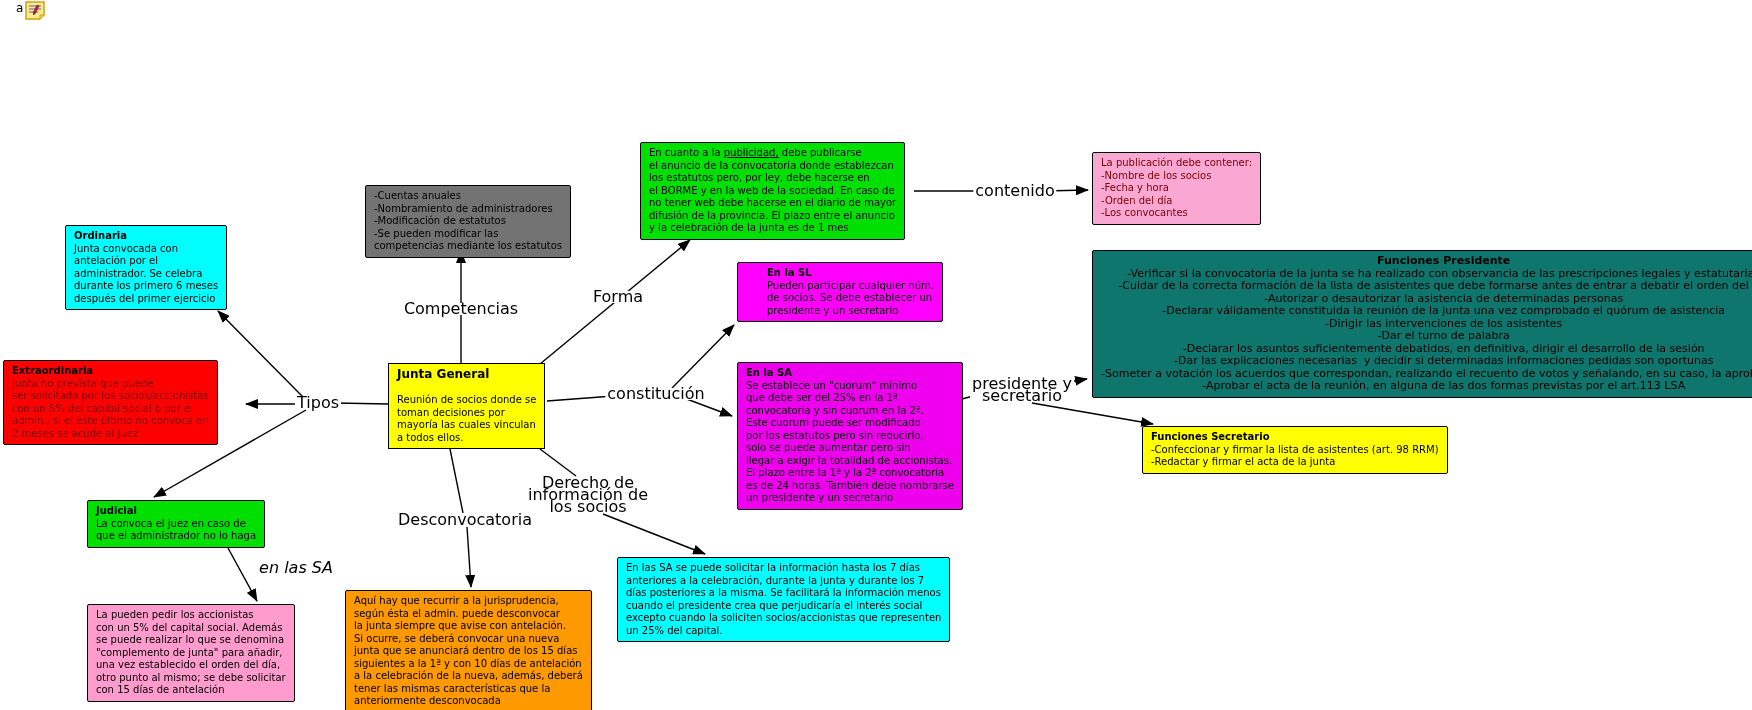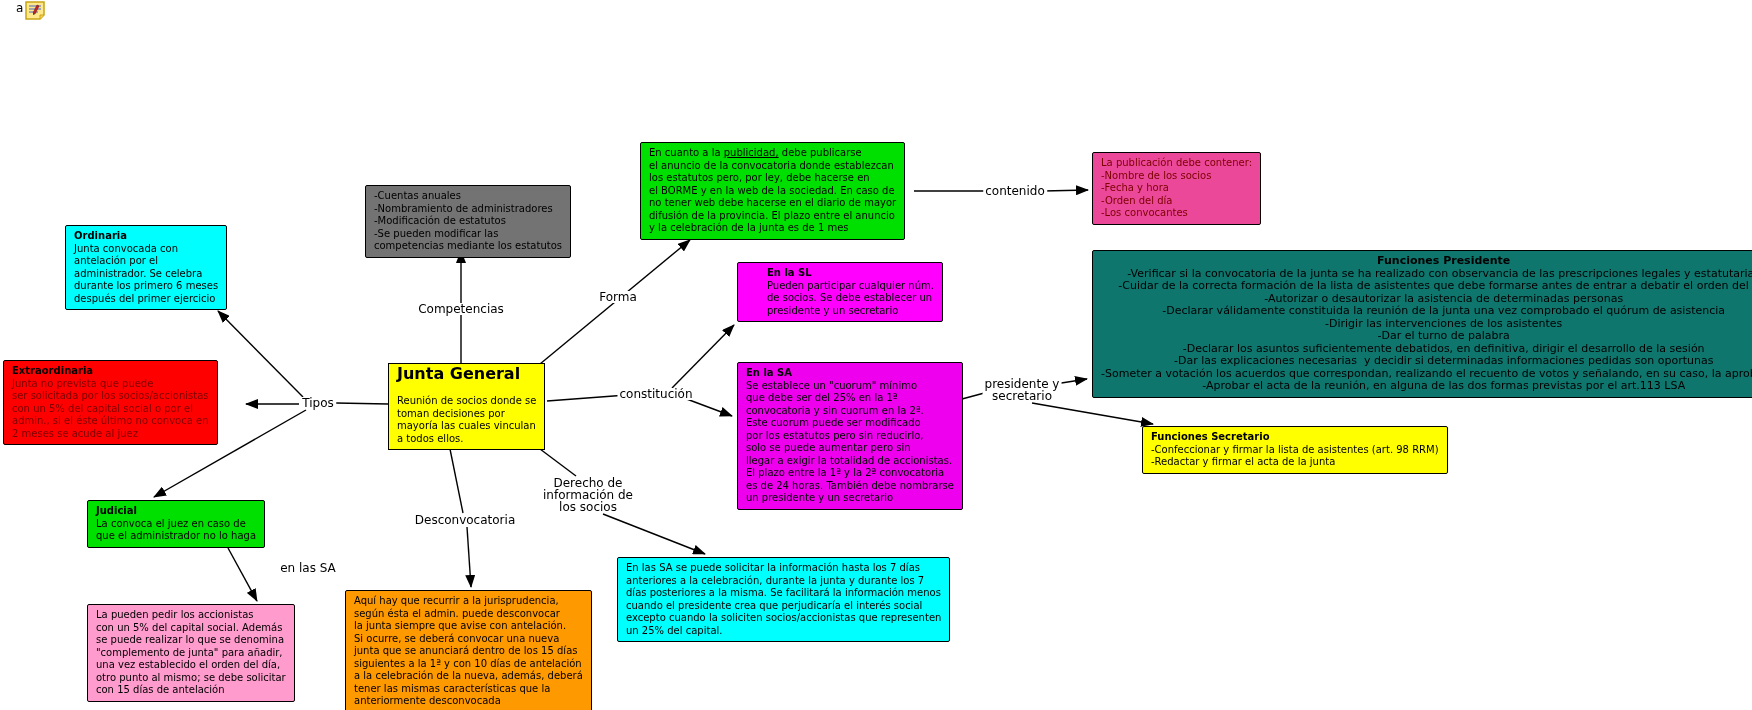--- a/index.html
+++ b/index.html
@@ -3,21 +3,21 @@
 <meta charset="utf-8">
 <style>
   html,body{margin:0;padding:0;background:#fff;}
   #canvas{position:relative;width:1752px;height:710px;background:#ffffff;
           font-family:"DejaVu Sans","Liberation Sans",sans-serif;overflow:hidden;}
   #edge-layer{position:absolute;left:0;top:0;width:1752px;height:710px;}
   .box{position:absolute;border:1.5px solid #000;border-radius:2px;padding:4px 8px;
        font-size:10px;line-height:12.5px;color:#000;white-space:pre;box-sizing:border-box;}
   .box .t{font-weight:bold;}
   .lbl{position:absolute;transform:translate(-50%,-50%);background:#ffffff;padding:0 2px;
-       font-size:12px;line-height:12px;white-space:pre;text-align:center;color:#000;}
+       font-size:16px;line-height:12px;white-space:pre;text-align:center;color:#000;}
   .corner{position:absolute;left:16px;top:1px;display:flex;align-items:flex-start;gap:2px;}
   .corner .letter{font-size:12px;line-height:14px;color:#000;}
   u{text-decoration:underline;}
 </style>
 </head>
 <body>
 
 <div id="canvas">
   <svg id="edge-layer" xmlns="http://www.w3.org/2000/svg">
     <defs>
@@ -42,21 +42,21 @@
         <line x1="1032" y1="403" x2="1153" y2="424" stroke="#000000" stroke-width="1.4" marker-end="url(#arrow)"></line>
         <line x1="450" y1="449" x2="463" y2="513" stroke="#000000" stroke-width="1.4"></line>
         <line x1="467" y1="527" x2="471" y2="587" stroke="#000000" stroke-width="1.4" marker-end="url(#arrow)"></line>
         <line x1="540" y1="449" x2="576" y2="476" stroke="#000000" stroke-width="1.4"></line>
         <line x1="603" y1="514" x2="705" y2="554" stroke="#000000" stroke-width="1.4" marker-end="url(#arrow)"></line>
         <line x1="228" y1="548" x2="257" y2="601" stroke="#000000" stroke-width="1.4" marker-end="url(#arrow)"></line>
       </g>
   </svg>
 
   <div id="boxes-layer">
-      <div class="box" style="left: 388px; top: 363px; background: rgb(255, 255, 0); border-radius: 0px;"><span class="t" style="font-size:16px">Junta General</span>
+      <div class="box" style="left: 388px; top: 363px; background: rgb(255, 255, 0); border-radius: 0px;"><span class="t" style="font-size:12px">Junta General</span>
 <span>
 Reunión de socios donde se
 toman decisiones por
 mayoría las cuales vinculan
 a todos ellos.</span></div>
       <div class="box" style="left: 65px; top: 225px; background: rgb(0, 255, 255);"><span class="t">Ordinaria</span>
 <span>Junta convocada con
 antelación por el
 administrador. Se celebra
 durante los primero 6 meses
@@ -82,21 +82,21 @@
 -Modificación de estatutos
 -Se pueden modificar las
 competencias mediante los estatutos</span></div>
       <div class="box" style="left: 640px; top: 142px; background: rgb(0, 224, 0);"><span>En cuanto a la <u>publicidad,</u> debe publicarse
 el anuncio de la convocatoria donde establezcan
 los estatutos pero, por ley, debe hacerse en
 el BORME y en la web de la sociedad. En caso de
 no tener web debe hacerse en el diario de mayor
 difusión de la provincia. El plazo entre el anuncio
 y la celebración de la junta es de 1 mes</span></div>
-      <div class="box" style="left: 1092px; top: 152px; background: #ec4899;"><span style="color:#7b0000">La publicación debe contener:
+      <div class="box" style="left: 1092px; top: 152px; background: #f9a8d4;"><span style="color:#7b0000">La publicación debe contener:
 -Nombre de los socios
 -Fecha y hora
 -Orden del día
 -Los convocantes</span></div>
       <div class="box" style="left: 737px; top: 262px; background: rgb(255, 0, 255); padding-left: 29px;"><span class="t">En la SL</span>
 <span>Pueden participar cualquier núm.
 de socios. Se debe establecer un
 presidente y un secretario</span></div>
       <div class="box" style="left: 737px; top: 362px; background: rgb(238, 0, 238);"><span class="t">En la SA</span>
 <span>Se establece un "cuorum" mínimo
@@ -144,21 +144,21 @@
       <div class="lbl" style="left: 618px; top: 297px;">Forma</div>
       <div class="lbl" style="left: 318px; top: 403px;">Tipos</div>
       <div class="lbl" style="left: 656px; top: 394px; text-align: center;">constitución</div>
       <div class="lbl" style="left: 1015px; top: 191px;">contenido</div>
       <div class="lbl" style="left: 1022px; top: 390px;">presidente y
 secretario</div>
       <div class="lbl" style="left: 465px; top: 520px;">Desconvocatoria</div>
       <div class="lbl" style="left: 588px; top: 495px;">Derecho de
 información de
 los socios</div>
-      <div class="lbl" style="left: 308px; top: 568px;">en las SA</div>
+      <div class="lbl" style="left: 296px; top: 568px; font-style: italic;">en las SA</div>
     </div>
 
   <div class="corner">
     <span class="letter">a</span>
     <span>
       <svg width="21" height="19" viewBox="0 0 21 19">
         <path d="M1,1 h18 v13 l-4,4 h-14 z" fill="#ffe98c" stroke="#c8a415" stroke-width="1.5"></path>
         <path d="M19,14 l-4,0 l0,4" fill="#ffd24d" stroke="#c8a415" stroke-width="1"></path>
         <line x1="4" y1="5" x2="16" y2="5" stroke="#4466cc" stroke-width="1"></line>
         <line x1="4" y1="8" x2="16" y2="8" stroke="#4466cc" stroke-width="1"></line>

